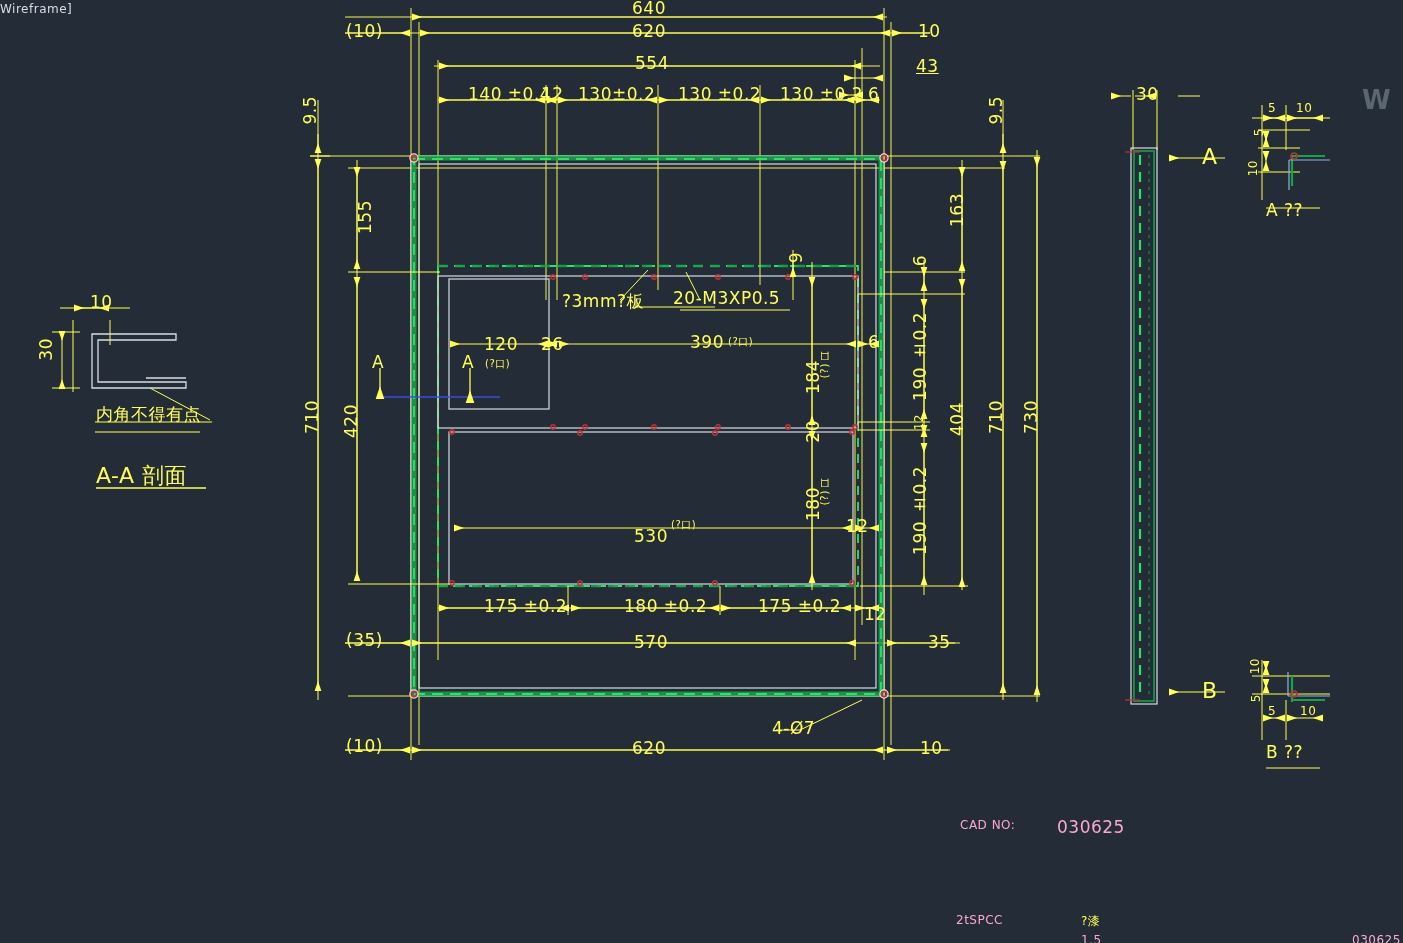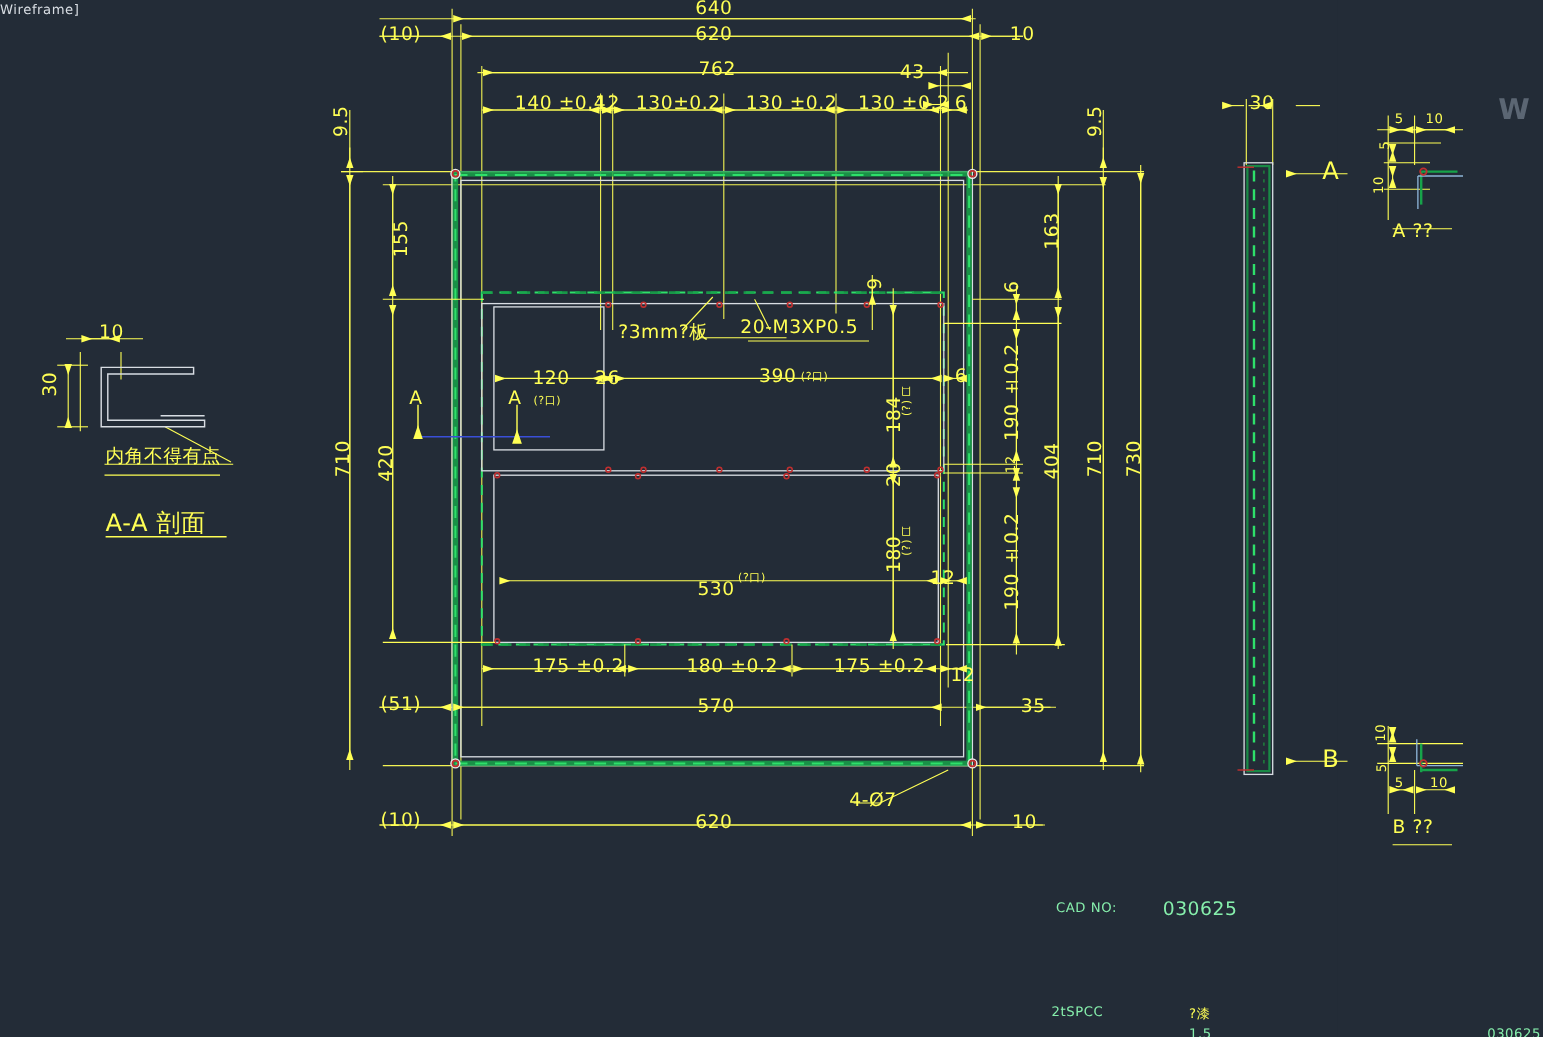--- a/index.html
+++ b/index.html
@@ -5,21 +5,21 @@
   html,body{margin:0;padding:0;background:#232c37;}
   body{width:1403px;height:943px;overflow:hidden;
        font-family:"DejaVu Sans","Liberation Sans",sans-serif;}
   #stage{position:relative;width:1216px;height:943px;background:#232c37;}
   svg.layer{position:absolute;left:0;top:0;width:1403px;height:943px;}
   .t{position:absolute;color:#ffff55;font-size:17px;white-space:nowrap;
      font-family:"DejaVu Sans","Liberation Sans",sans-serif;letter-spacing:.5px;}
   .t.sm{font-size:12px;}
   .t.xs{font-size:10px;}
   .t.big{font-size:22px;}
-  .t.cyan{color:#86efac;}
+  .t.cyan{color:#f9a8d4;}
   .t.white{color:#d8dde3;}
   .vert{writing-mode:vertical-rl;transform:rotate(180deg);}
   .wm{position:absolute;color:#5b6673;font-weight:bold;font-size:26px;}
 </style>
 </head>
 <body>
 
 <div id="stage">
 
   <svg class="layer" viewBox="0 0 1403 943">
@@ -307,37 +307,37 @@
   <div class="t white sm" style="left:0px;top:2px;">Wireframe]</div>
   <div class="wm" style="left:1362px;top:85px;">W</div>
 
   <div class="t" style="left:90px;top:292px;">10</div>
   <div class="t vert" style="left:36px;top:338px;">30</div>
   <div class="t" style="left:96px;top:403px;">内角不得有点</div>
   <div class="t big" style="left:96px;top:461px;">A-A 剖面</div>
 
   <div class="t" style="left:632px;top:-2px;">640</div>
   <div class="t" style="left:632px;top:21px;">620</div>
-  <div class="t" style="left:635px;top:53px;">762</div>
+  <div class="t" style="left:635px;top:53px;">554</div>
   <div class="t" style="left:346px;top:21px;">(10)</div>
   <div class="t" style="left:918px;top:21px;">10</div>
-  <div class="t" style="left:818px;top:56px;">43</div>
+  <div class="t" style="left:916px;top:56px;text-decoration:underline;">43</div>
   <div class="t" style="left:868px;top:84px;">6</div>
 
   <div class="t" style="left:468px;top:84px;">140 ±0.4</div>
   <div class="t" style="left:541px;top:84px;">12</div>
   <div class="t" style="left:578px;top:84px;">130±0.2</div>
   <div class="t" style="left:678px;top:84px;">130 ±0.2</div>
   <div class="t" style="left:780px;top:84px;">130 ±0.2</div>
 
   <div class="t vert" style="left:300px;top:96px;">9.5</div>
   <div class="t vert" style="left:355px;top:200px;">155</div>
   <div class="t vert" style="left:341px;top:404px;">420</div>
   <div class="t vert" style="left:302px;top:400px;">710</div>
-  <div class="t" style="left:346px;top:630px;">(51)</div>
+  <div class="t" style="left:346px;top:630px;">(35)</div>
   <div class="t" style="left:346px;top:736px;">(10)</div>
 
   <div class="t vert" style="left:986px;top:96px;">9.5</div>
   <div class="t vert" style="left:947px;top:193px;">163</div>
   <div class="t vert" style="left:910px;top:255px;">6</div>
   <div class="t vert" style="left:910px;top:312px;">190 ±0.2</div>
   <div class="t vert sm" style="left:912px;top:414px;">12</div>
   <div class="t vert" style="left:910px;top:466px;">190 ±0.2</div>
   <div class="t vert" style="left:947px;top:402px;">404</div>
   <div class="t vert" style="left:986px;top:400px;">710</div>

